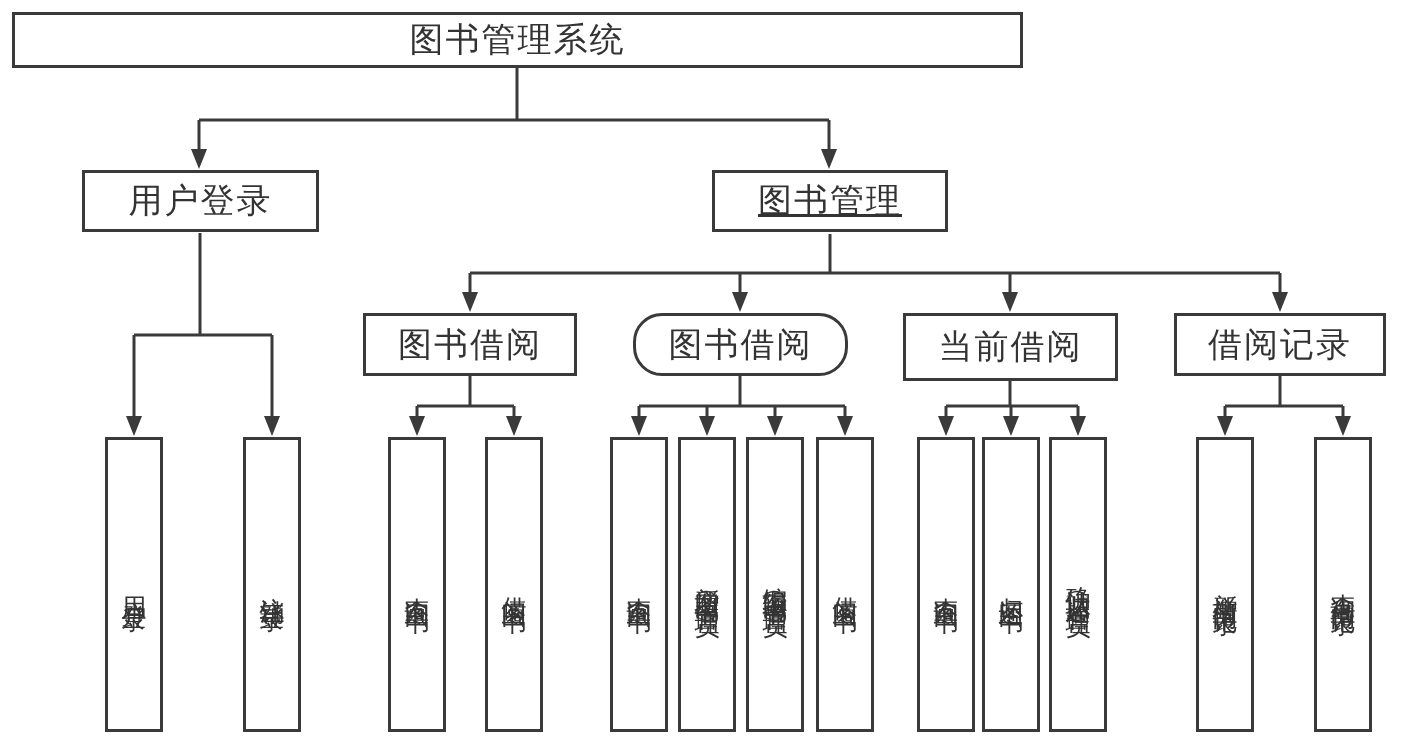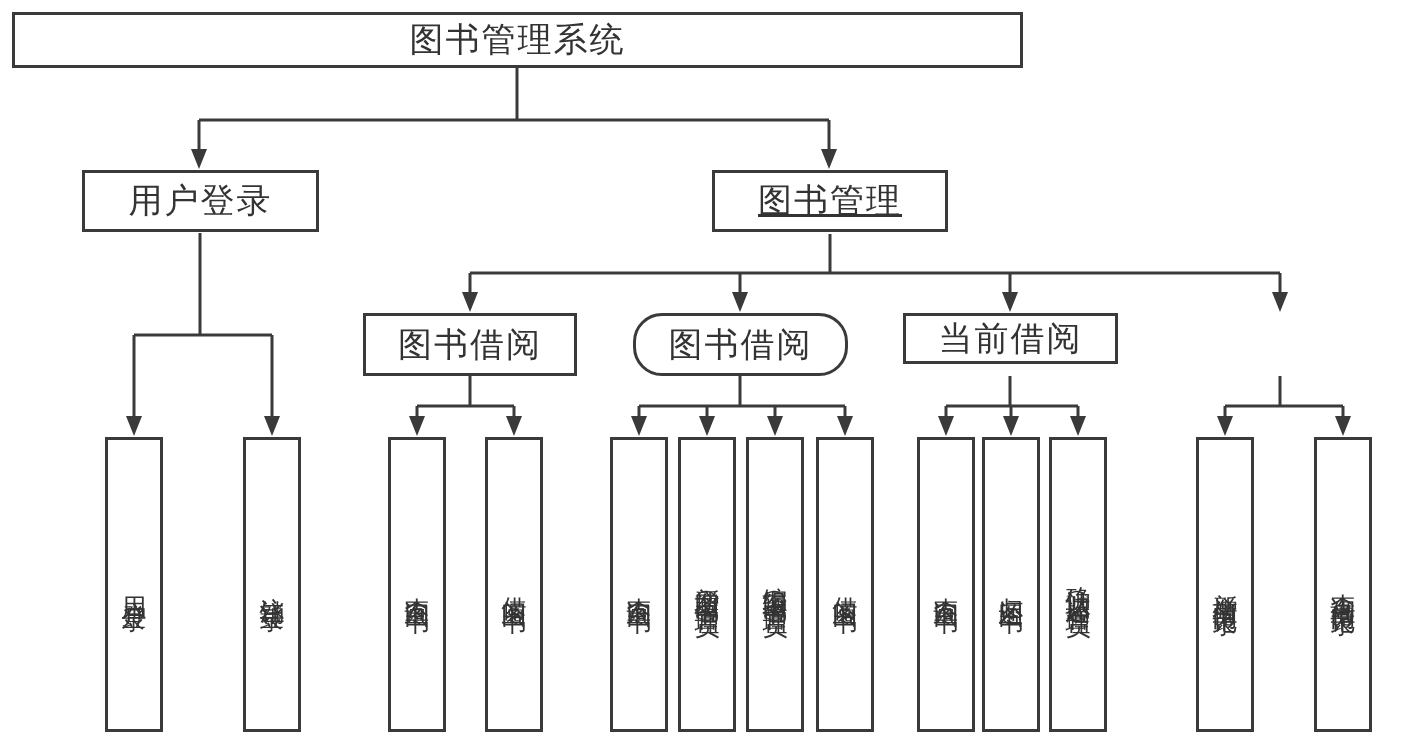--- a/index.html
+++ b/index.html
@@ -146,22 +146,25 @@
   <div class="node h-label" style="left:712px; top:170px; width:236px; height:62px;text-decoration:underline;">
     <span>图书管理</span>
   </div>
 
   <div class="node h-label" style="left:363px; top:313px; width:214px; height:63px;">
     <span>图书借阅</span>
   </div>
   <div class="node h-label" style="left:633px; top:313px; width:215px; height:63px;border-radius:29px;">
     <span>图书借阅</span>
   </div>
-  <div class="node h-label" style="left:903px; top:313px; width:215px; height:51px;">
+  <div class="node h-label" style="left:903px; top:313px; width:215px; height:68px;">
     <span>当前借阅</span>
+  </div>
+  <div class="node h-label" style="left:1174px; top:313px; width:212px; height:63px;">
+    <span>借阅记录</span>
   </div>
 
   <div class="node leaf" style="left:105px; top:437px;">
     <span class="v-text">用户登录</span>
   </div>
   <div class="node leaf" style="left:243px; top:437px;">
     <span class="v-text">注销登录</span>
   </div>
   <div class="node leaf" style="left:388px; top:437px;">
     <span class="v-text">查询图书</span>

